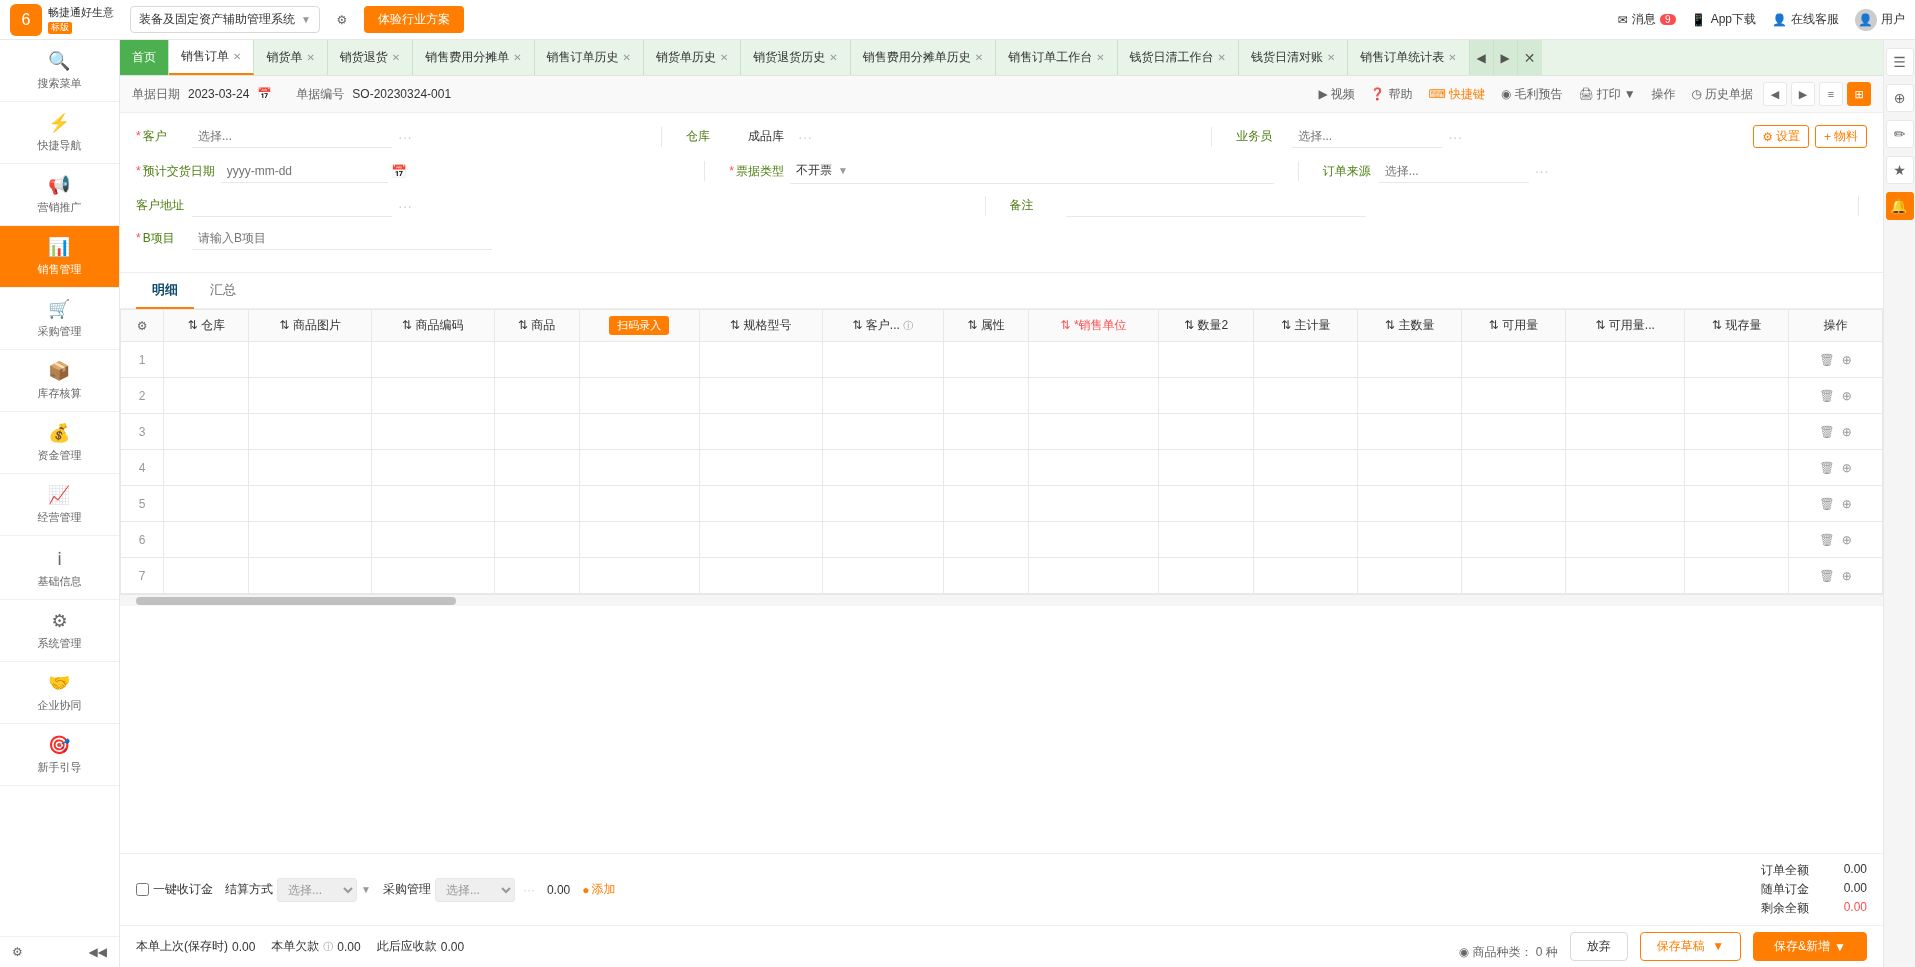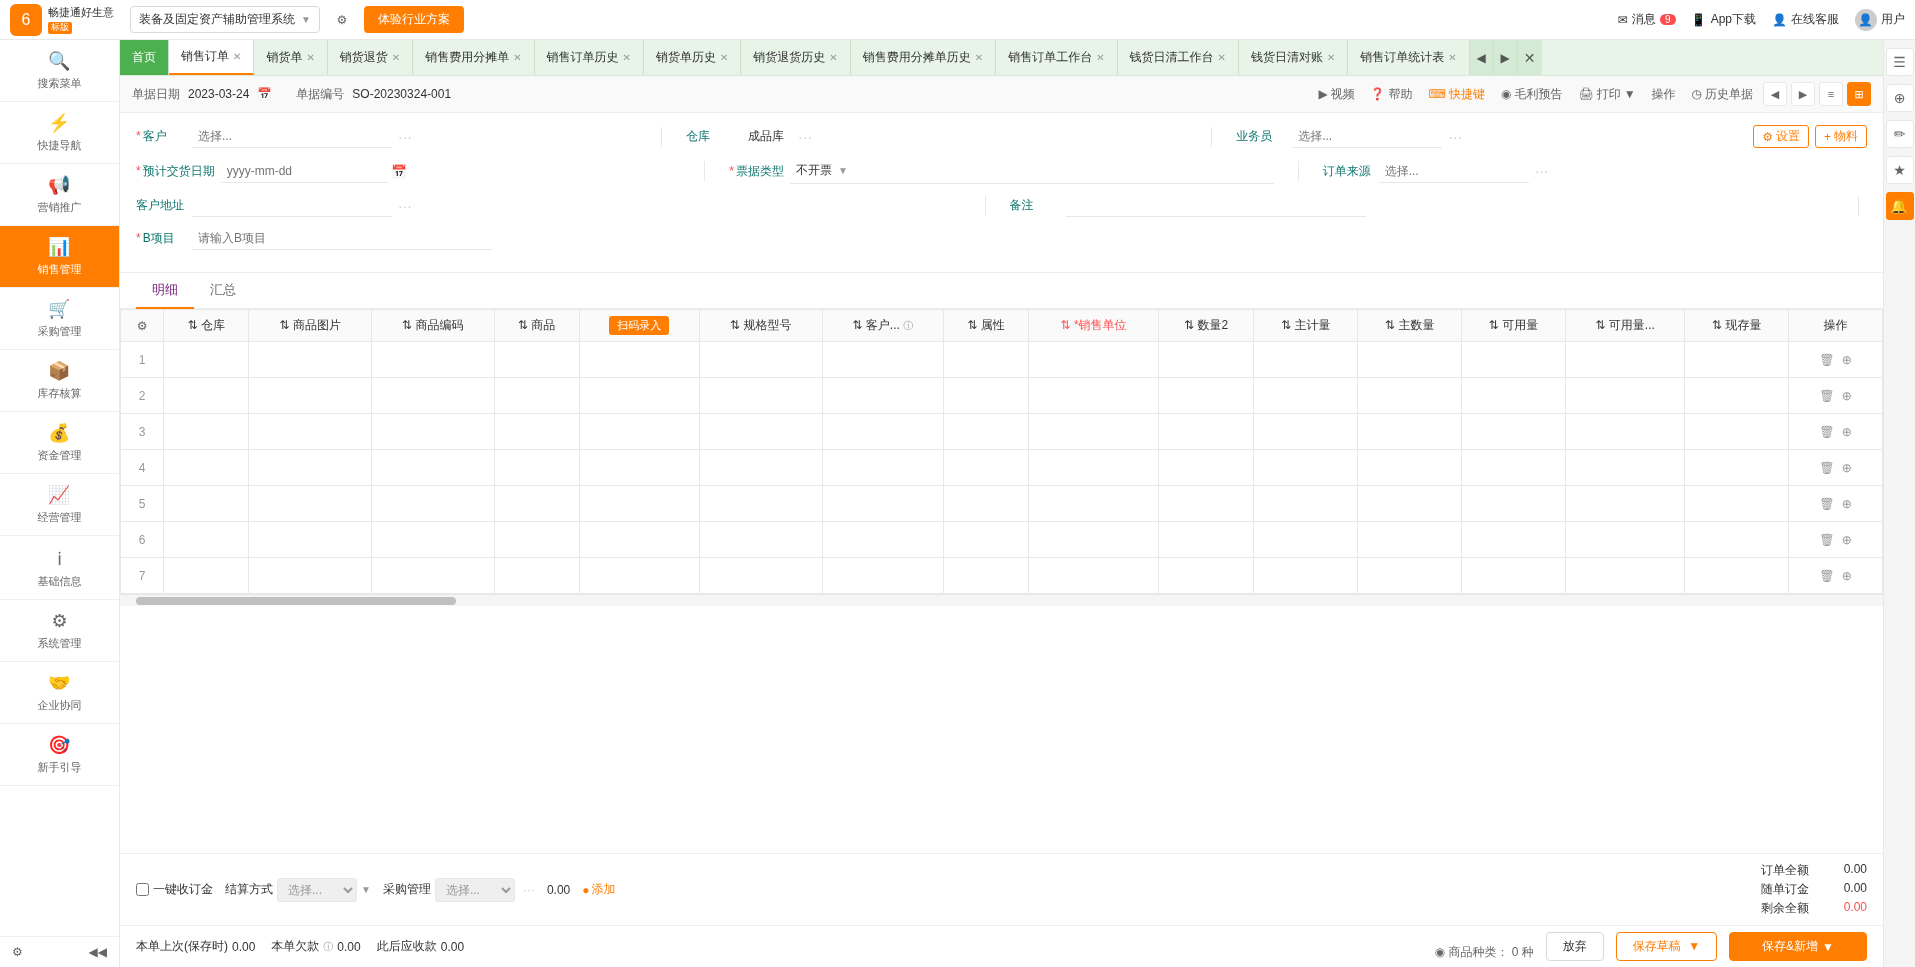--- a/index.html
+++ b/index.html
@@ -254,21 +254,21 @@
       margin-bottom: 10px;
       gap: 16px;
     }
     .form-field {
       display: flex;
       align-items: center;
       gap: 6px;
       flex: 1;
     }
     .field-label {
-      color: #0f766e;
+      color: #4d7c0f;
       font-size: 12px;
       white-space: nowrap;
       min-width: 50px;
     }
     .field-label.required::before {
       content: '*';
       color: #ff4d4f;
       margin-right: 2px;
     }
     .field-input {
@@ -306,23 +306,23 @@
     }
     .detail-tab {
       padding: 8px 16px;
       cursor: pointer;
       font-size: 13px;
       color: #666;
       border-bottom: 2px solid transparent;
       margin-bottom: -1px;
     }
     .detail-tab.active {
-      color: #701a75;
+      color: #0c4a6e;
       border-bottom-color: #ff7d00;
-      font-weight: 400;
+      font-weight: 700;
     }
 
     
     .table-container {
       overflow-x: auto;
       overflow-y: auto;
       flex: 1;
       background: #fff;
     }
     table {
@@ -484,21 +484,21 @@
       padding: 5px 16px;
       background: #fff;
       color: #ff7d00;
       cursor: pointer;
       font-size: 12px;
     }
     .btn-save-new {
       background: #ff7d00;
       border: 1px solid #ff7d00;
       border-radius: 4px;
-      padding: 5px 32px;
+      padding: 5px 20px;
       color: white;
       cursor: pointer;
       font-size: 12px;
       display: flex;
       align-items: center;
       gap: 4px;
     }
     .goods-count {
       font-size: 12px;
       color: #666;

